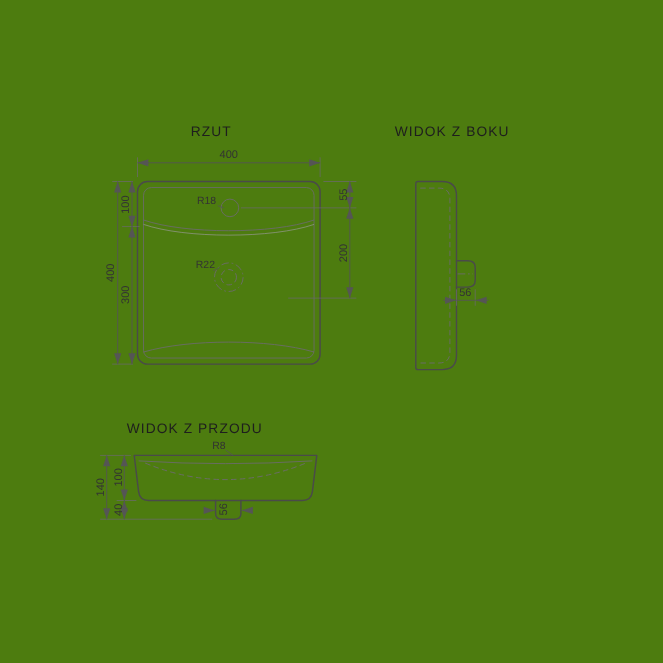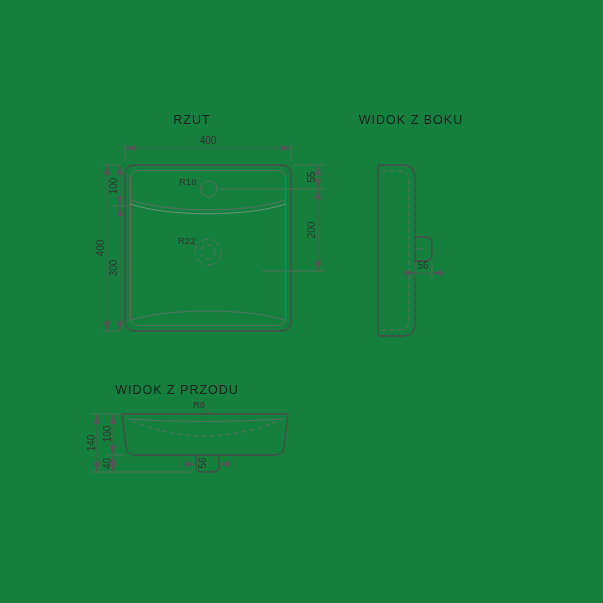--- a/index.html
+++ b/index.html
@@ -4,21 +4,21 @@
 <style>
   html, body {
     margin: 0;
     padding: 0;
     background: #ffffff;
   }
   .canvas {
     position: relative;
     width: 603px;
     height: 603px;
-    background: #15803d;
+    background: #4d7c0f;
     overflow: hidden;
   }
   svg text {
     font-family: "Liberation Sans", "DejaVu Sans", sans-serif;
     fill: #2b2b2b;
   }
   .title-text {
     font-size: 12.5px;
     letter-spacing: 1px;
     fill: #1e1e1e;

